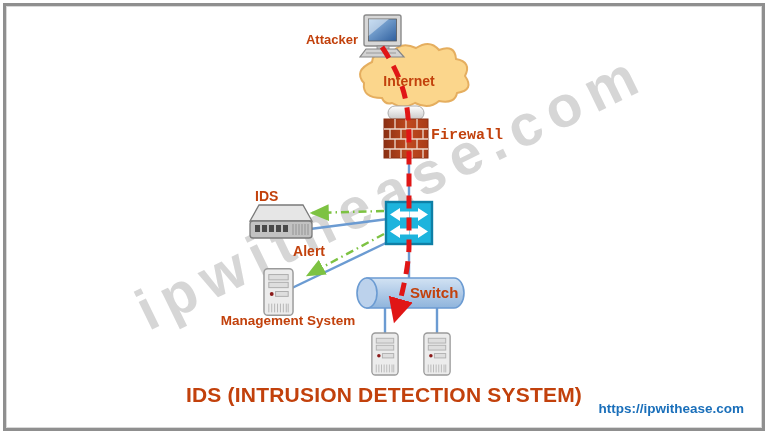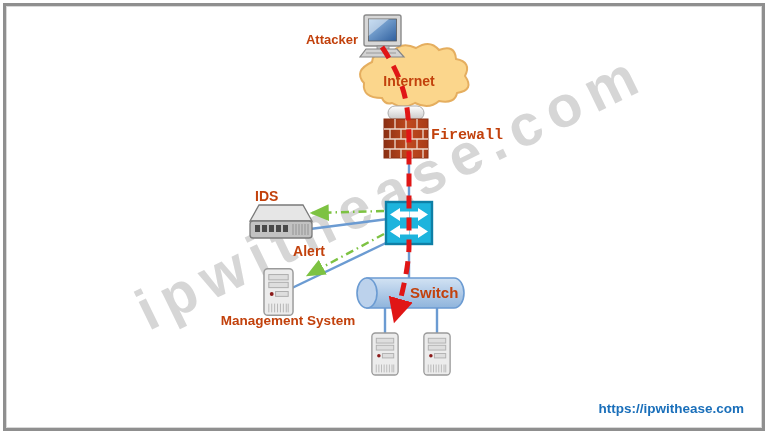--- a/index.html
+++ b/index.html
@@ -193,16 +193,17 @@
     <path d="M 382 47 C 392 62 402 80 406 102 C 409 118 409 135 409 155 L 409 245 C 409 263 404 288 396 316" fill="none" stroke="#e01616" stroke-width="5" stroke-dasharray="13 9" marker-end="url(#redArrow)"></path>
   </svg>
 
   <div class="lbl right" id="attacker-label">Attacker</div>
   <div class="lbl" id="internet-label">Internet</div>
   <div class="lbl" id="firewall-label">Firewall</div>
   <div class="lbl" id="ids-label">IDS</div>
   <div class="lbl" id="switch-label">Switch</div>
   <div class="lbl" id="alert-label">Alert</div>
   <div class="lbl" id="mgmt-label">Management System</div>
+  <div class="lbl center" id="diagram-title">IDS (INTRUSION DETECTION SYSTEM)</div>
   <a class="lbl" id="site-url">https://ipwithease.com</a>
 
   <div class="frame"></div>
 </div>
 
 </body></html>

